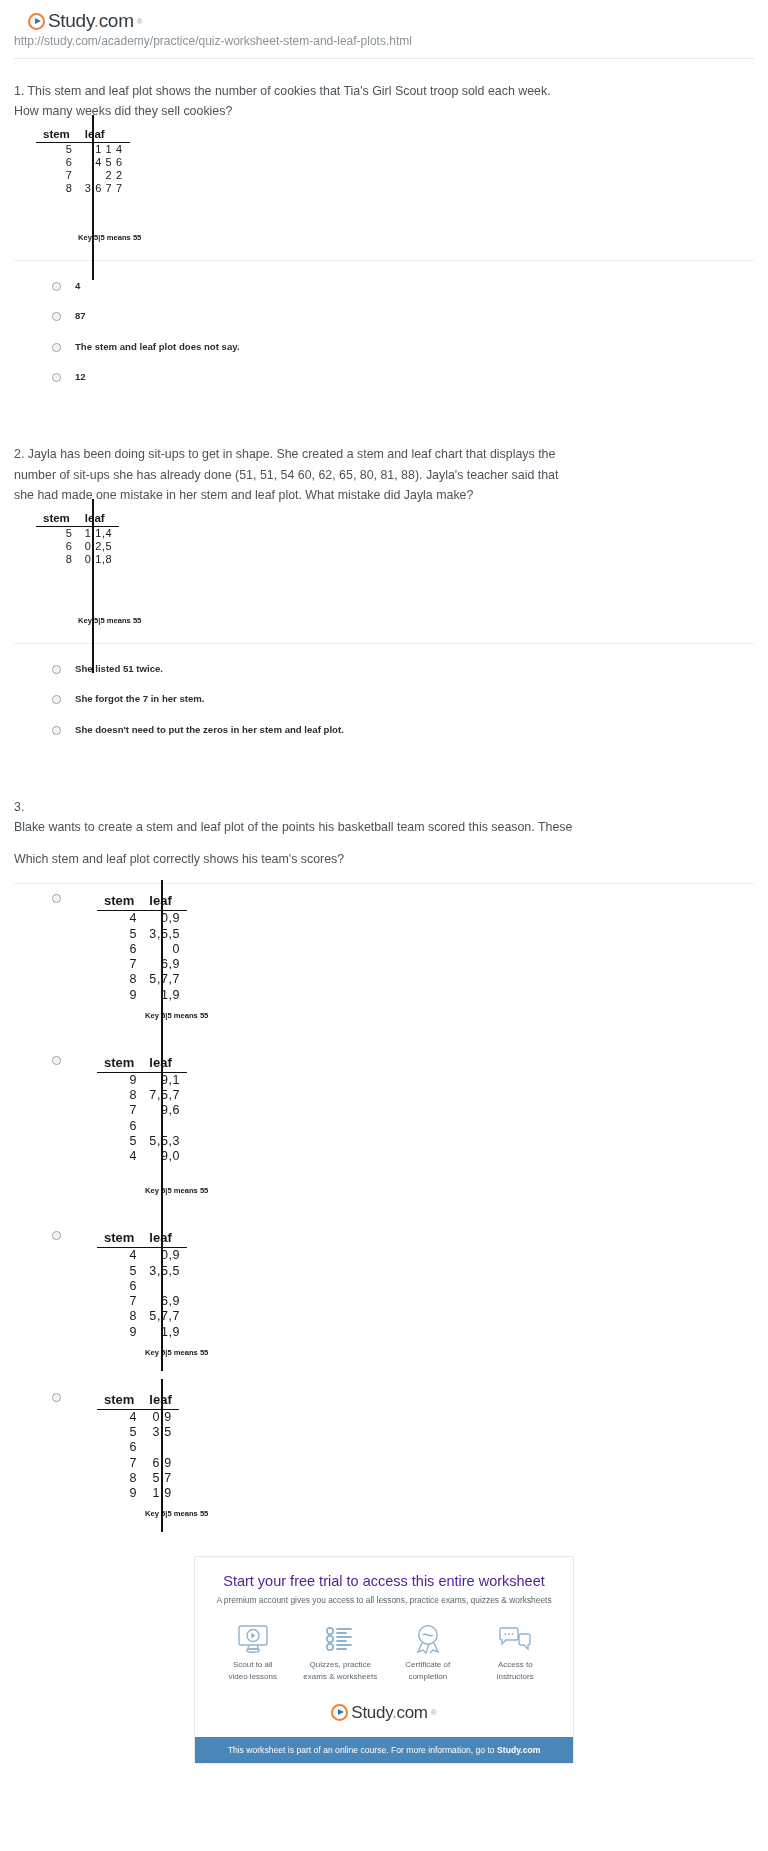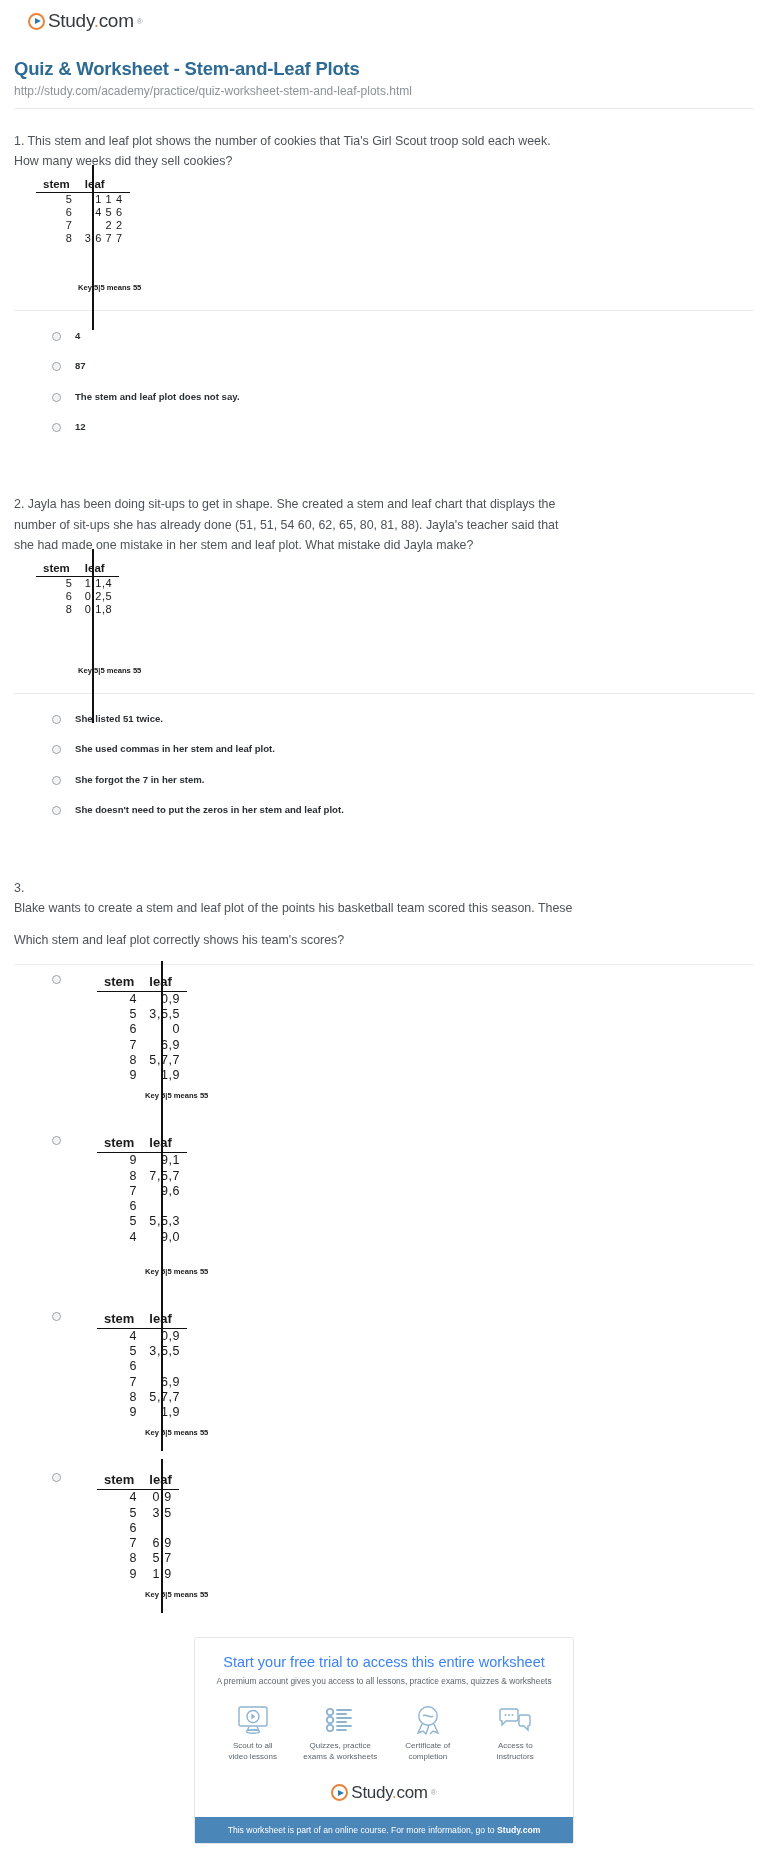--- a/index.html
+++ b/index.html
@@ -83,21 +83,21 @@
 
   .sep { border: none; border-top: 1px solid #ececec; margin: 14px 0 0 0; }
   .spacer-lg { height: 30px; }
 
   
   .promo-area { margin-top: 26px; display: flex; justify-content: center; }
   .promo {
     width: 380px; border: 1px solid #e3e7ea; border-radius: 3px;
     background: #fff; padding: 16px 10px 0 10px; text-align: center;
   }
-  .promo-title { font-size: 14.5px; color: #3b82f6; font-weight: 400; margin-bottom: 6px; }
+  .promo-title { font-size: 14.5px; color: #4c1d95; font-weight: 400; margin-bottom: 6px; }
   .promo-sub { font-size: 8.4px; color: #5c666e; margin-bottom: 14px; }
   .promo-items { display: flex; justify-content: space-around; padding: 0 4px 14px 4px; }
   .promo-item { width: 88px; }
   .promo-ico { height: 40px; display: flex; align-items: center; justify-content: center; }
   .promo-cap { font-size: 8px; color: #5c666e; line-height: 1.45; }
   .promo-logo { padding: 6px 0 14px 0; display: flex; justify-content: center; }
   .promo-logo .logo-text { font-size: 17px; }
   .promo-bar {
     background: #4a86b8; color: #fff; font-size: 8.6px;
     padding: 8px 6px; margin: 0 -10px; text-align: center;
@@ -110,21 +110,20 @@
 <div class="page">
 
   <div class="brand-bar">
     <span class="logo">
       <span class="logo-mark"></span>
       <span class="logo-text"><span>Study</span><span class="dot">.</span><span>com</span></span>
       <span class="logo-tm">®</span>
     </span>
   </div>
 
-  <h1 class="title">Quiz &amp; Worksheet - Stem-and-Leaf Plots</h1>
   <div class="url">http://study.com/academy/practice/quiz-worksheet-stem-and-leaf-plots.html</div>
   <hr class="hr">
 
   <div class="question">
     <span class="qline">1. This stem and leaf plot shows the number of cookies that Tia's Girl Scout troop sold each week.</span>
     <span class="qline">How many weeks did they sell cookies?</span>
   </div>
 
   <div class="plot-wrap" style="padding-left:22px;">
     <div class="plot" style="position:relative;">
@@ -216,24 +215,20 @@
       <div class="key" style="margin-top:50px; margin-left:42px;">Key 5|5 means 55</div>
     </div>
   </div>
 
   <hr class="sep">
 
   <div class="options">
     <div class="option">
       <span class="radio"></span>
       <span class="opt-label">She listed 51 twice.</span>
-    </div>
-    <div class="option">
-      <span class="radio"></span>
-      <span class="opt-label">She used commas in her stem and leaf plot.</span>
     </div>
     <div class="option">
       <span class="radio"></span>
       <span class="opt-label">She forgot the 7 in her stem.</span>
     </div>
     <div class="option">
       <span class="radio"></span>
       <span class="opt-label">She doesn't need to put the zeros in her stem and leaf plot.</span>
     </div>
   </div>

